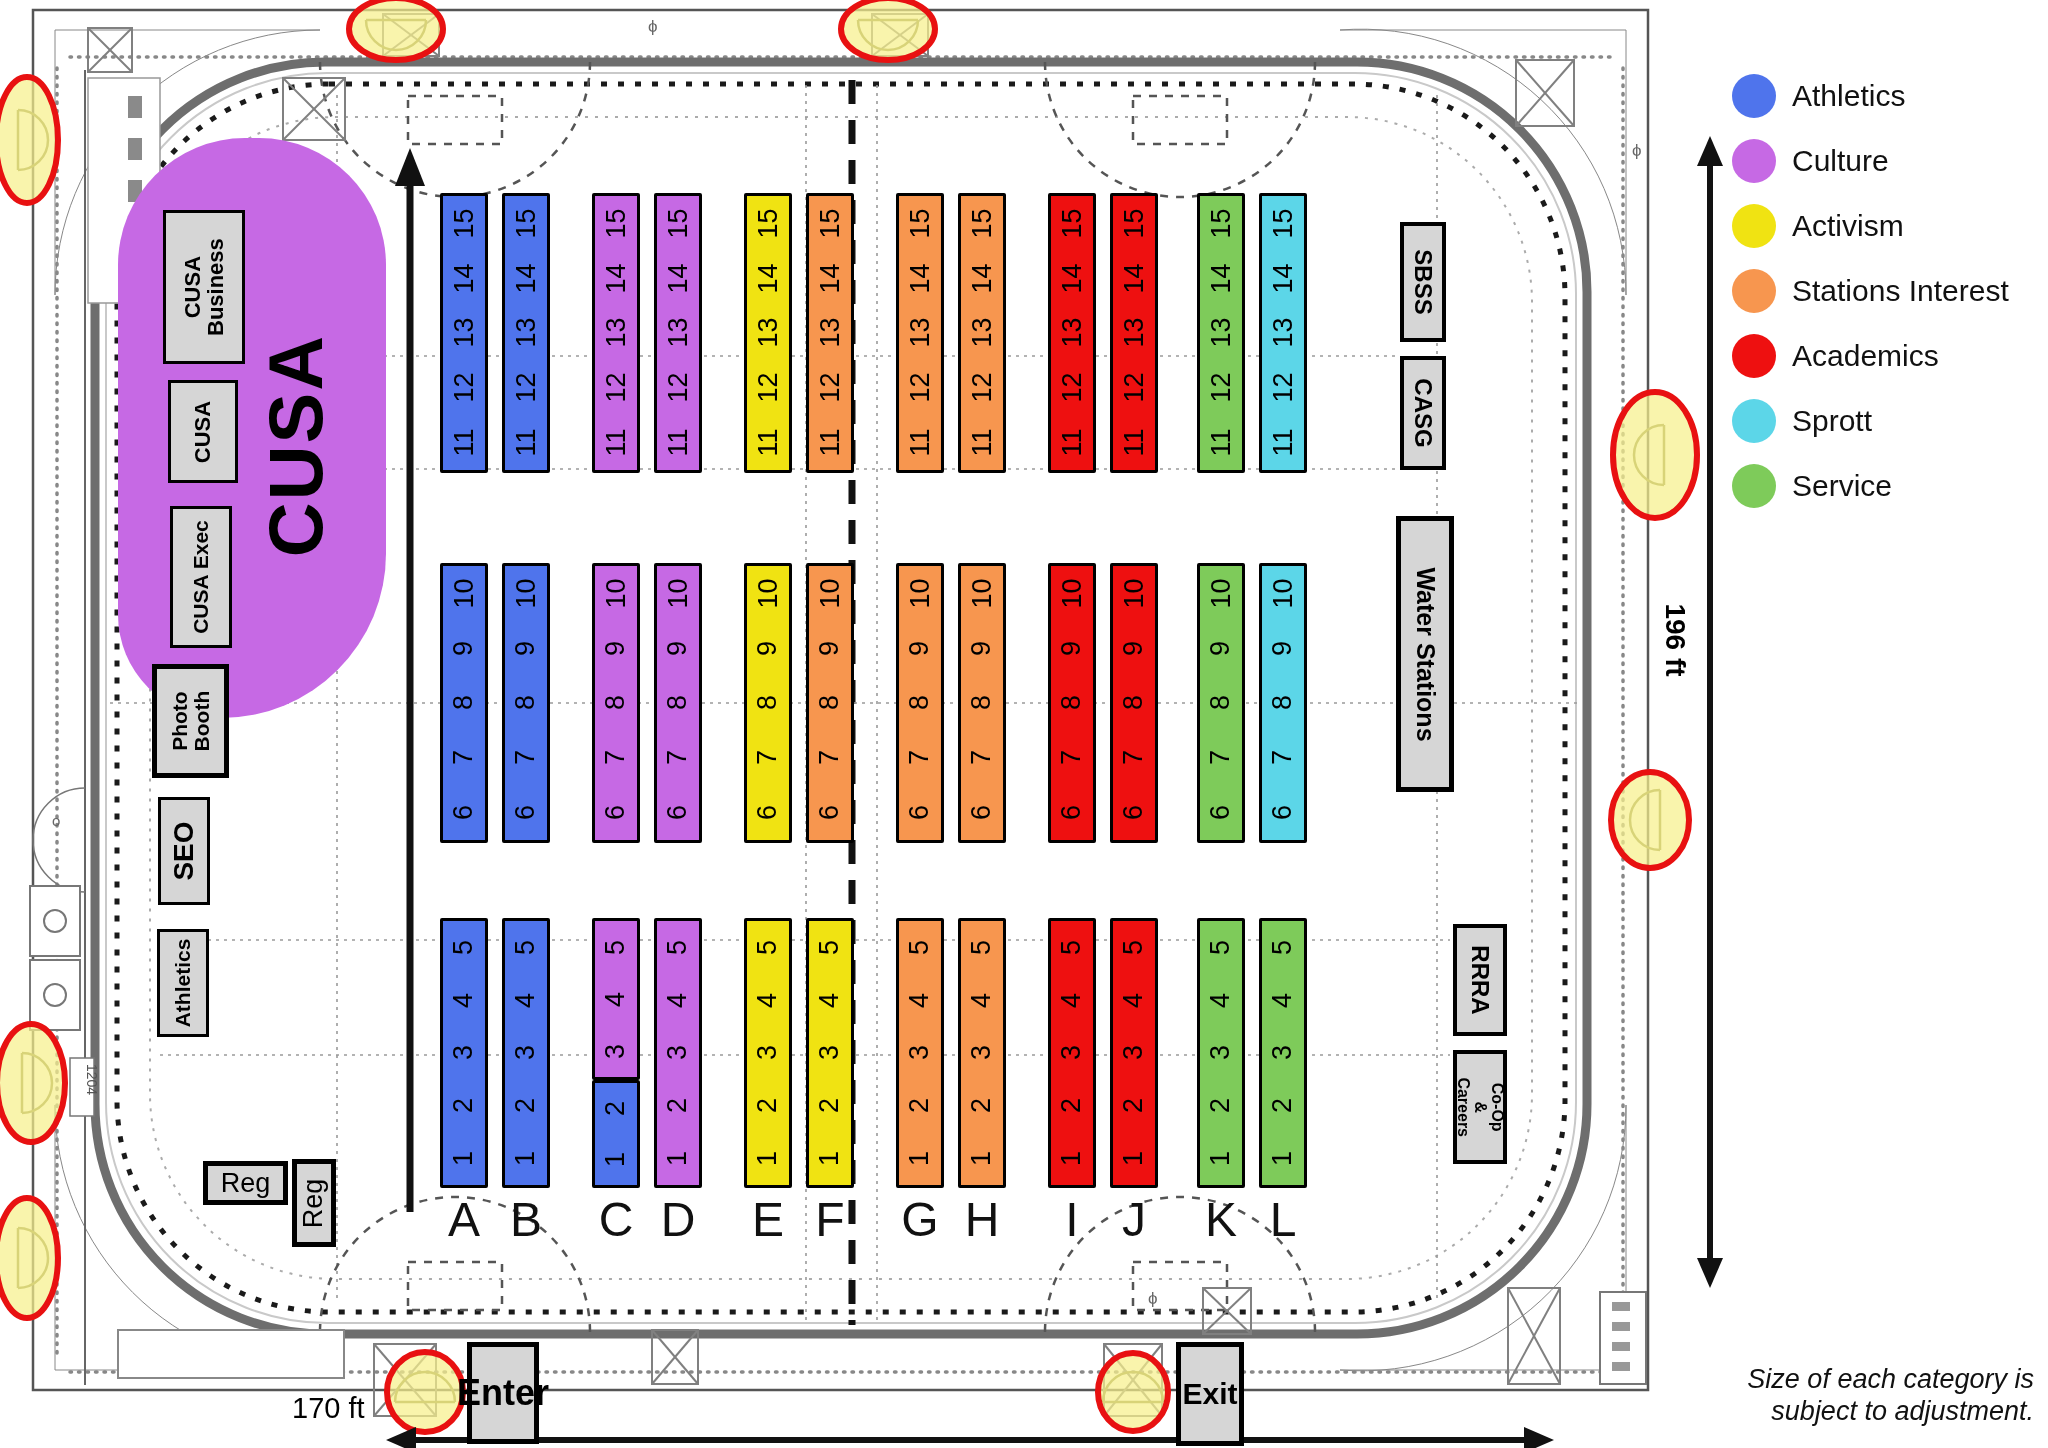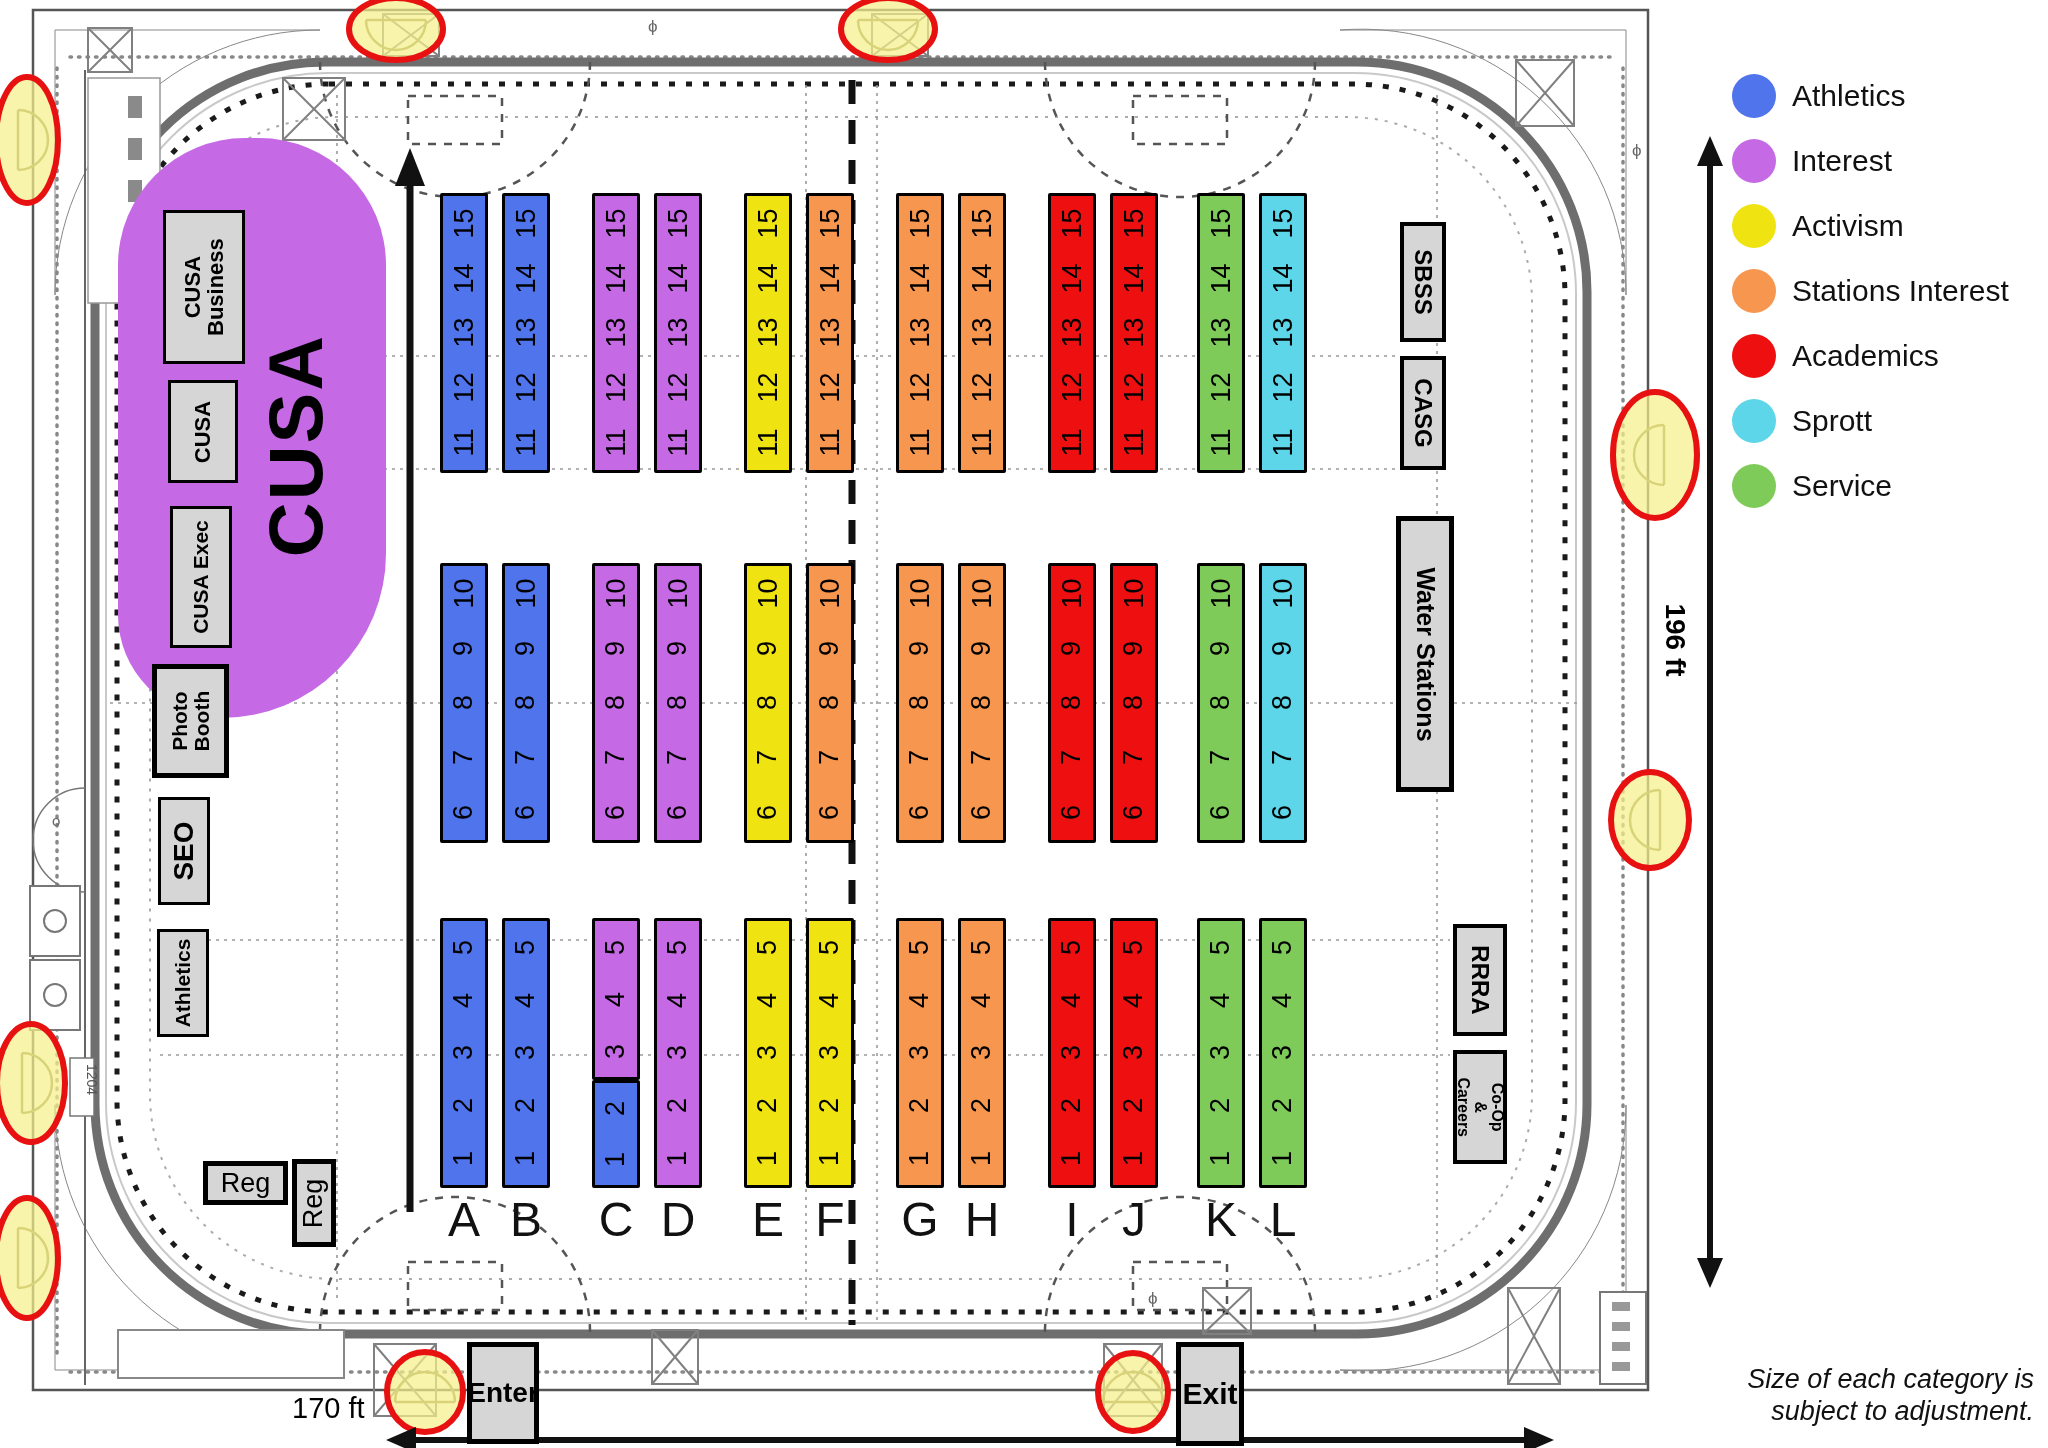--- a/index.html
+++ b/index.html
@@ -285,21 +285,21 @@
   <div class="st rcw thick" style="left:1396px;top:516px;width:58px;height:276px;font-size:25px;">
       <span>Water Stations</span>
     </div>
   <div class="st rcw" style="left:1453px;top:924px;width:54px;height:112px;font-size:24px;border-width:4px;">
       <span>RRRA</span>
     </div>
   <div class="st rcw wrap" style="left:1453px;top:1050px;width:54px;height:114px;font-size:16px;border-width:4px;">
       <span style="width:100px;">Co-Op &amp; Careers</span>
     </div>
 
-  <div class="st thick" style="left:467px;top:1342px;width:72px;height:102px;font-size:28px;">
+  <div class="st thick" style="left:467px;top:1342px;width:72px;height:102px;font-size:36px;">
       <span>Enter</span>
     </div>
   <div class="st thick" style="left:1176px;top:1342px;width:68px;height:104px;font-size:30px;">
       <span>Exit</span>
     </div>
 
   <div>
       <div class="strip" style="left: 440px; top: 193px; width: 48px; height: 280px; background: rgb(79, 116, 236);">
         <div class="cell">
           <span>15</span>
@@ -928,21 +928,21 @@
       <div class="colletter" style="left: 1253px; width: 60px;">L</div>
     </div>
 
   <div id="legend">
       <div class="lrow">
         <span class="dot" style="background: rgb(79, 116, 236);"></span>
         <span class="lab">Athletics</span>
       </div>
       <div class="lrow">
         <span class="dot" style="background: rgb(198, 105, 228);"></span>
-        <span class="lab">Interest</span>
+        <span class="lab">Culture</span>
       </div>
       <div class="lrow">
         <span class="dot" style="background: rgb(240, 227, 18);"></span>
         <span class="lab">Activism</span>
       </div>
       <div class="lrow">
         <span class="dot" style="background: rgb(247, 150, 79);"></span>
         <span class="lab">Stations Interest</span>
       </div>
       <div class="lrow">

